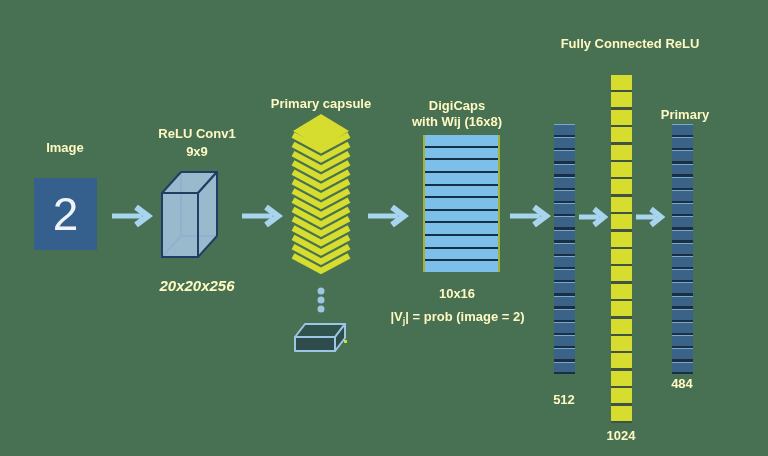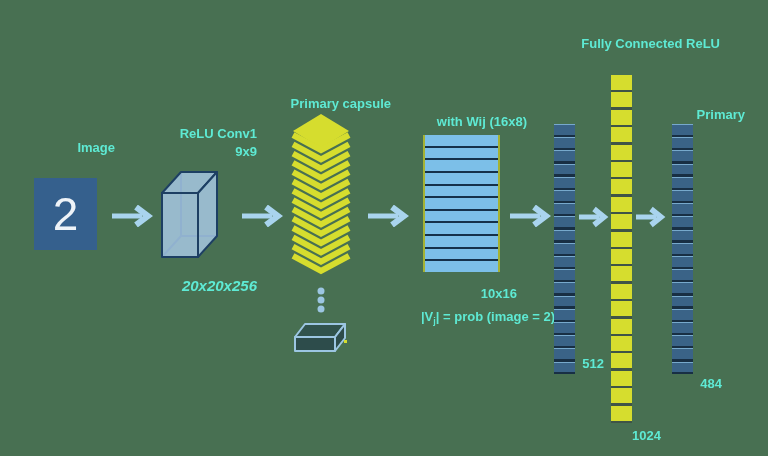--- a/index.html
+++ b/index.html
@@ -2,22 +2,22 @@
 <html><head>
 <meta charset="utf-8">
 <style>
   html,body{margin:0;padding:0;}
   .stage{
     position:relative;width:768px;height:456px;overflow:hidden;
     background:#487052;
     font-family:"Liberation Sans", sans-serif;
   }
   .lbl{
-    position:absolute;color:#5eead4;font-weight:bold;
-    font-size:13px;text-align:right;line-height:1.3;white-space:nowrap;
+    position:absolute;color:#fef9c3;font-weight:bold;
+    font-size:13px;text-align:center;line-height:1.3;white-space:nowrap;
   }
   .lbl .sub{font-size:9px;vertical-align:-3px;}
   .img-square{
     position:absolute;left:34px;top:178px;width:63px;height:72px;
     background:#35608d;display:flex;align-items:center;justify-content:center;
   }
   .img-square .digit{
     color:#eef3f8;font-size:46px;font-weight:400;line-height:1;
     font-family:"Liberation Sans", sans-serif;
   }
@@ -112,20 +112,21 @@
     <polygon points="45,19 55,6 55,20 45,33" fill="rgba(23,48,70,0.55)" stroke="#9cc6e2" stroke-width="2" stroke-linejoin="round"></polygon>
     <polygon points="5,19 45,19 45,33 5,33" fill="rgba(23,48,70,0.55)" stroke="#9cc6e2" stroke-width="2" stroke-linejoin="round"></polygon>
     <rect x="54" y="22" width="3" height="3" fill="#d6dd2e"></rect>
   </svg>
 
   <svg class="abs" style="left:366px;top:205px;" width="46" height="22" viewBox="0 0 46 22">
     <path d="M2 11 H32" stroke="#a9d4ee" stroke-width="5" fill="none"></path>
     <path d="M26 2 L38 11 L26 20" stroke="#a9d4ee" stroke-width="6" fill="none"></path>
   </svg>
 
+  <div class="lbl" style="left:387px;top:98px;width:140px;">DigiCaps</div>
   <div class="lbl" style="left:387px;top:114px;width:140px;">with Wij (16x8)</div>
   <div class="dc-matrix">
     <div class="dc-bar"></div>
     <div class="dc-bar"></div>
     <div class="dc-bar"></div>
     <div class="dc-bar"></div>
     <div class="dc-bar"></div>
     <div class="dc-bar"></div>
     <div class="dc-bar"></div>
     <div class="dc-bar"></div>
@@ -153,17 +154,17 @@
 
   <div class="col-yellow"></div>
 
   <svg class="abs" style="left:634px;top:206px;" width="34" height="22" viewBox="0 0 34 22">
     <path d="M2 11 H22" stroke="#a9d4ee" stroke-width="5" fill="none"></path>
     <path d="M17 3 L27 11 L17 19" stroke="#a9d4ee" stroke-width="5.5" fill="none"></path>
   </svg>
 
   <div class="col-dark" style="left:672px;top:124px;height:250px;"></div>
 
-  <div class="lbl" style="left:524px;top:356px;width:80px;">512</div>
+  <div class="lbl" style="left:524px;top:392px;width:80px;">512</div>
   <div class="lbl" style="left:581px;top:428px;width:80px;">1024</div>
   <div class="lbl" style="left:642px;top:376px;width:80px;">484</div>
 
 </div>
 
 </body></html>

